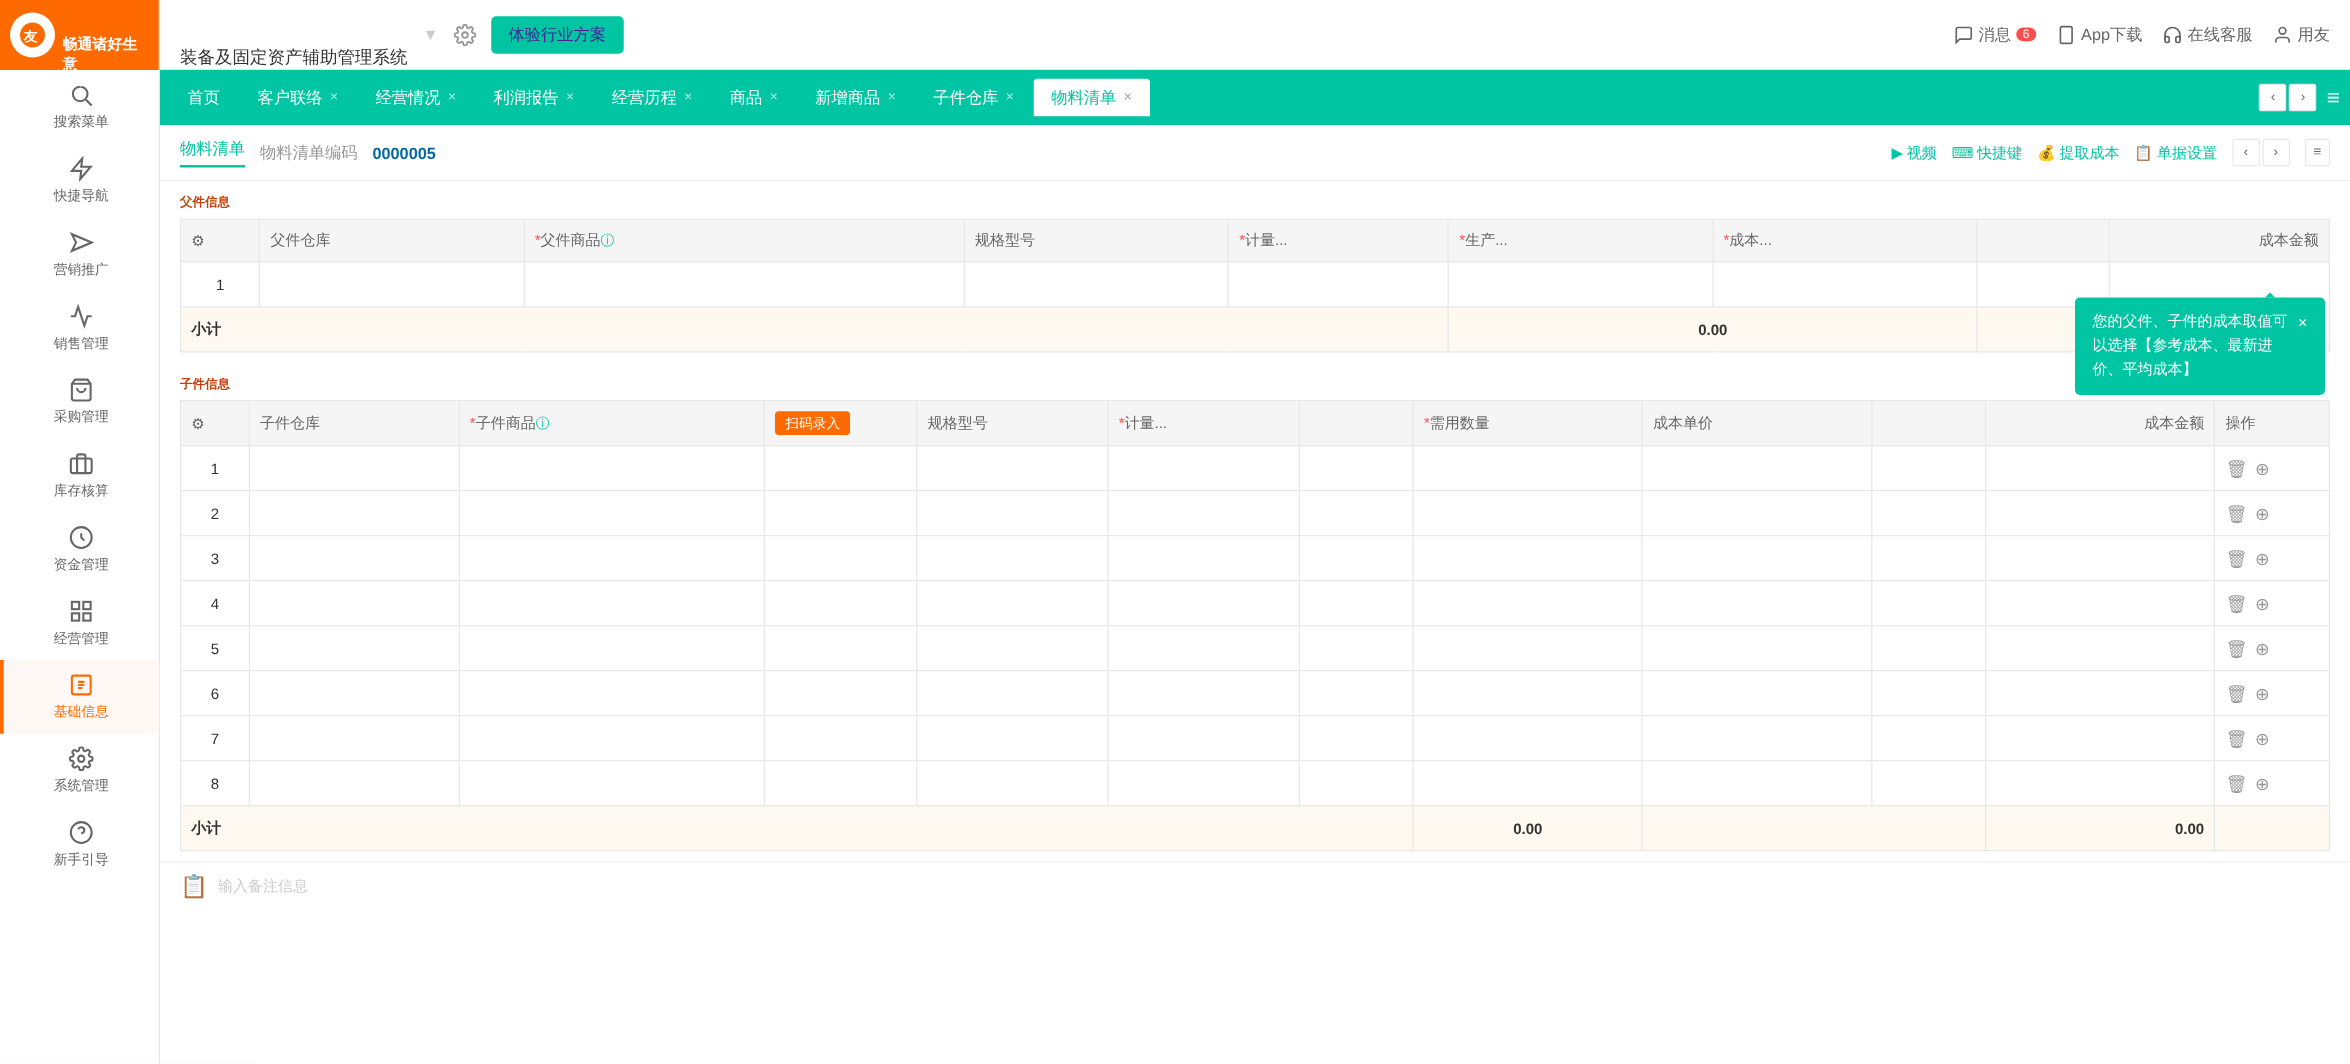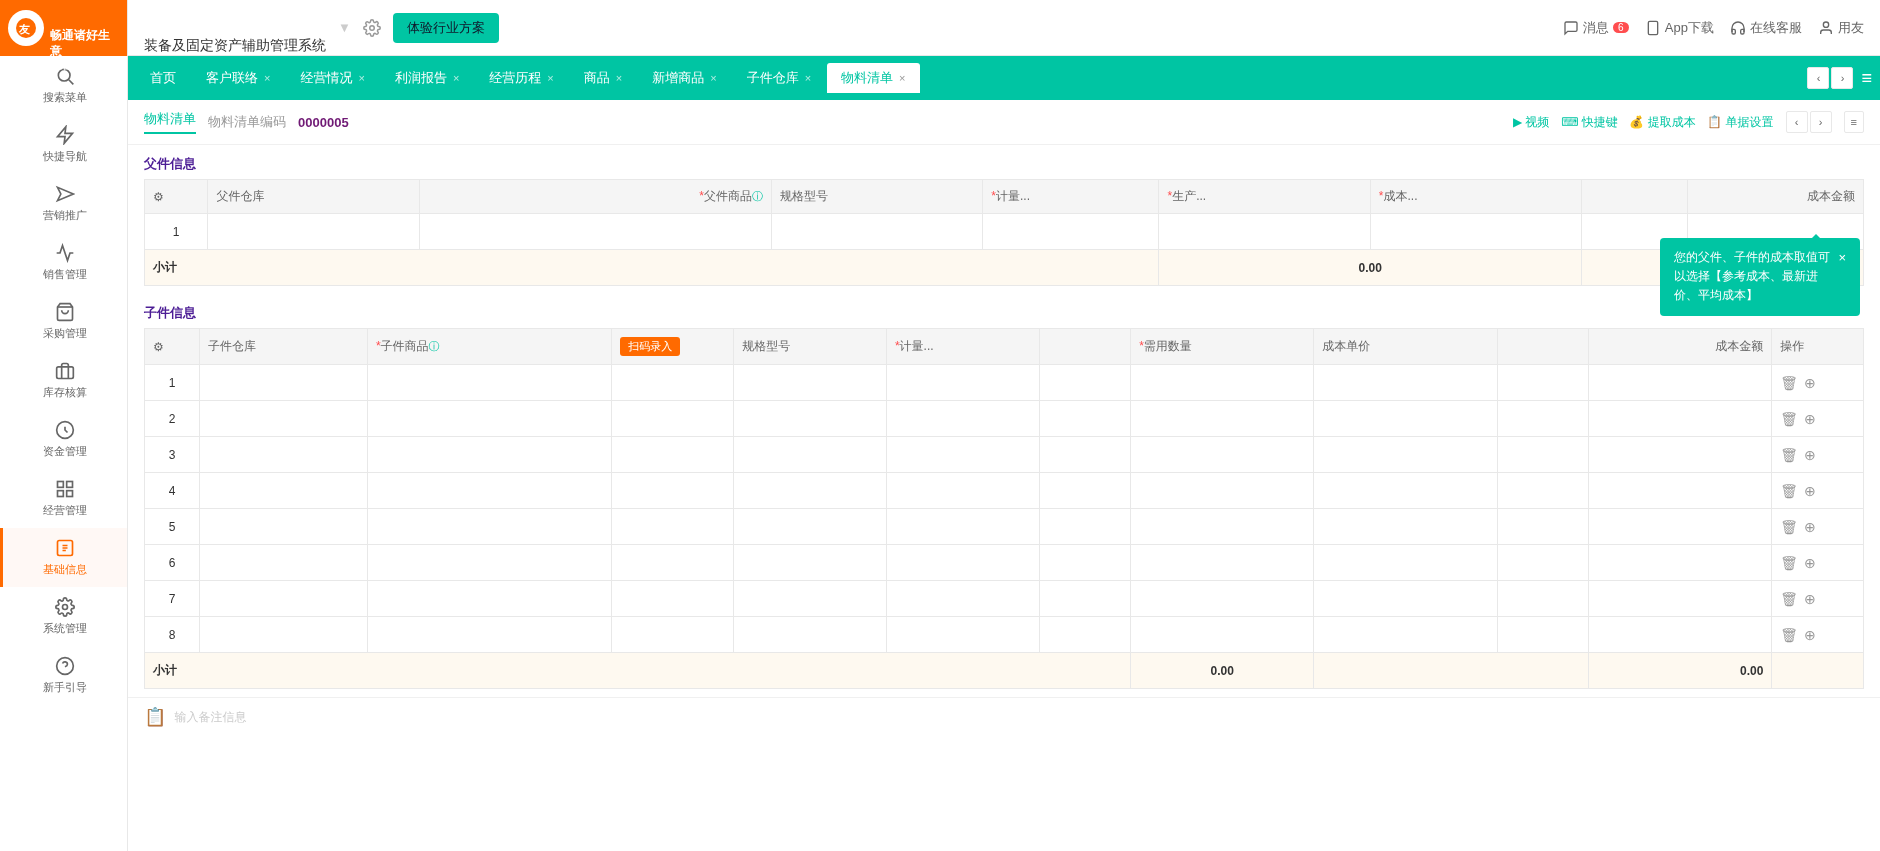--- a/index.html
+++ b/index.html
@@ -66,21 +66,21 @@
       background: #fff;
       height: 56px;
       display: flex;
       align-items: center;
       padding: 0 16px;
       border-bottom: 1px solid #e8e8e8;
       gap: 12px;
     }
     .topbar-btn {
       background: #00c5a3;
-      color: #0f172a;
+      color: #4c1d95;
       border: none;
       border-radius: 4px;
       padding: 6px 14px;
       cursor: pointer;
       font-size: 13px;
     }
     .topbar-right {
       display: flex;
       align-items: center;
       gap: 16px;
@@ -173,22 +173,22 @@
     .sub-header-action {
       display: flex;
       align-items: center;
       gap: 3px;
       cursor: pointer;
     }
 
     
     .section-title {
       padding: 10px 16px 6px;
-      font-size: 13px;
-      color: #4c1d95;
+      font-size: 10px;
+      color: #c2410c;
       font-weight: bold;
     }
 
     
     .data-table {
       width: 100%;
       border-collapse: collapse;
       font-size: 12px;
     }
     .data-table th {
@@ -472,21 +472,21 @@
       </div>
       <span class="nav-close-all" style="color:#fff;font-size:18px;margin-left:4px;">≡</span>
     </div>
   </div>
 
   <div class="content" style="position:relative;">
 
     <div class="sub-header">
       <span class="sub-header-tab">物料清单</span>
       <span style="color:#999;font-size:13px;text-align:center;">物料清单编码</span>
-      <span style="color:#701a75;font-size:13px;font-weight:bold;">0000005</span>
+      <span style="color:#0369a1;font-size:13px;font-weight:bold;">0000005</span>
       <div class="sub-header-actions">
         <div class="sub-header-action">
           <span>▶</span>
           <span>视频</span>
         </div>
         <div class="sub-header-action">
           <span>⌨</span>
           <span>快捷键</span>
         </div>
         <div class="sub-header-action">
@@ -505,21 +505,21 @@
       </div>
     </div>
 
     <div class="section-title">父件信息</div>
     <div style="padding: 0 16px 8px;">
       <table class="data-table">
         <thead>
           <tr>
             <th class="th-icon" style="width:36px;">⚙</th>
             <th style="width:120px;"><span>父件仓库</span></th>
-            <th style="width:200px;text-align:right;"><span class="required-star">*</span>父件商品<span style="color:#00c5a3;font-size:11px;">ⓘ</span></th>
+            <th style="width:200px;"><span class="required-star">*</span>父件商品<span style="color:#00c5a3;font-size:11px;">ⓘ</span></th>
             <th style="width:120px;">规格型号</th>
             <th style="width:100px;"><span class="required-star">*</span>计量...</th>
             <th style="width:120px;"><span class="required-star">*</span>生产...</th>
             <th style="width:120px;"><span class="required-star">*</span>成本...</th>
             <th style="width:60px;"></th>
             <th style="width:100px;text-align:right;">成本金额</th>
           </tr>
         </thead>
         <tbody>
           <tr>

